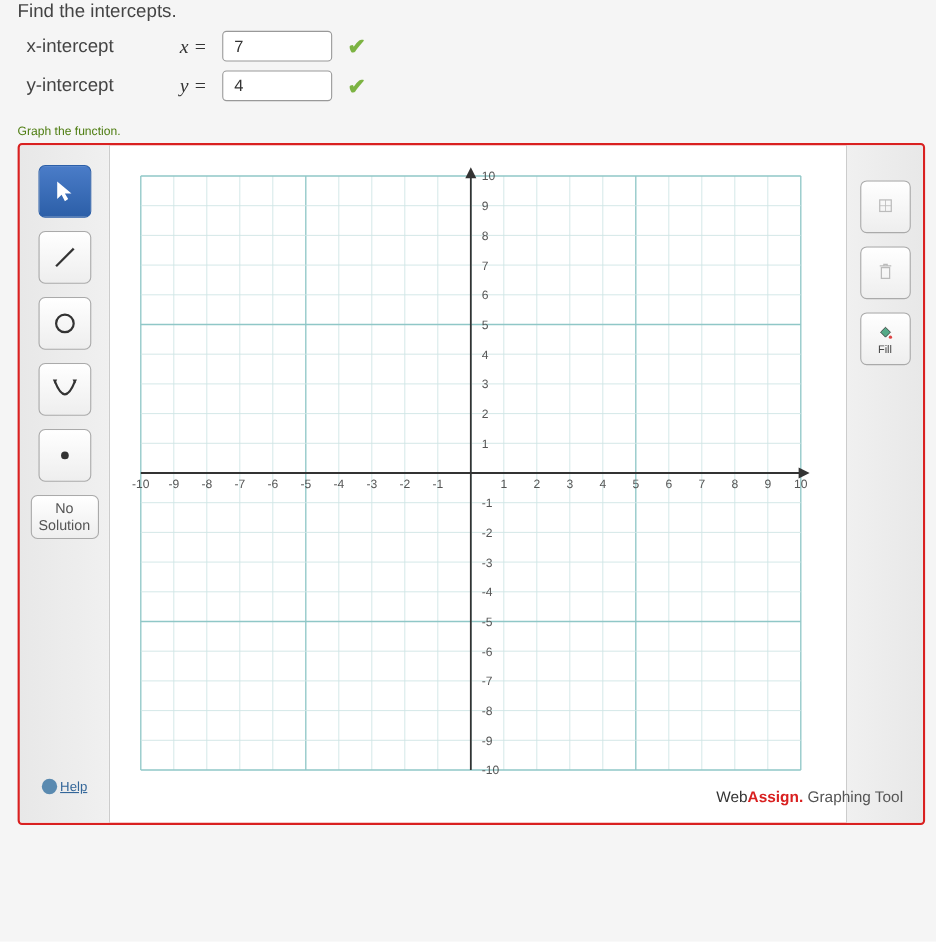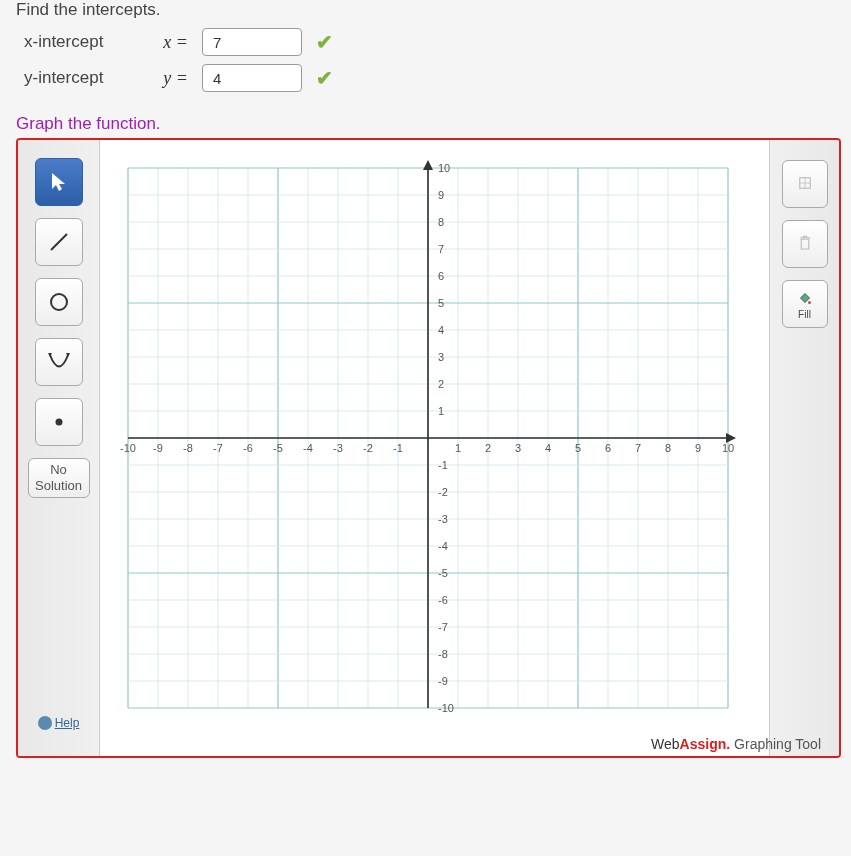--- a/index.html
+++ b/index.html
@@ -7,36 +7,36 @@
 .content { padding: 0 16px; }
 .prompt-text { font-size: 17px; color: #444; margin-bottom: 0; }
 .equation { font-family: 'Times New Roman', serif; font-size: 19px; font-style: italic; margin: 10px 0 14px 70px; }
 .equation .num { color: #b02020; font-style: normal; }
 .intercepts { margin-left: 8px; }
 .intercept-row { display: flex; align-items: center; margin: 8px 0; gap: 14px; }
 .intercept-label { font-size: 17px; color: #444; font-family: Arial, sans-serif; width: 110px; }
 .var-eq { font-family: 'Times New Roman', serif; font-style: italic; font-size: 18px; width: 40px; text-align: right; }
 .value-box { border: 1px solid #999; border-radius: 4px; padding: 4px 10px; width: 100px; height: 28px; font-size: 15px; background: #fff; display: flex; align-items: center; }
 .check { color: #7cb342; font-size: 20px; font-weight: bold; }
-.graph-prompt { font-size: 17px; color: #a21caf; margin: 22px 0 4px 0; }
+.graph-prompt { font-size: 11px; color: #4d7c0f; margin: 22px 0 4px 0; }
 .graph-container { border: 2px solid #d92020; border-radius: 4px; background: #fff; width: 825px; height: 620px; position: relative; display: flex; }
 .toolbar-left { width: 82px; background: linear-gradient(to right, #e8e8e8, #f0f0f0); border-right: 1px solid #ccc; display: flex; flex-direction: column; align-items: center; padding: 18px 0; gap: 12px; border-radius: 2px 0 0 2px; }
 .tool-btn { width: 48px; height: 48px; border: 1px solid #aaa; border-radius: 6px; background: linear-gradient(#fff, #eee); display: flex; align-items: center; justify-content: center; cursor: pointer; }
 .tool-btn.active { background: linear-gradient(#4a7cc8, #2c5fa8); border-color: #2c5fa8; }
 .tool-btn svg { width: 24px; height: 24px; }
 .no-sol-btn { width: 62px; height: 40px; border: 1px solid #aaa; border-radius: 6px; background: linear-gradient(#fff, #eee); font-size: 13px; text-align: center; display: flex; align-items: center; justify-content: center; cursor: pointer; line-height: 1.2; color: #555; }
 .help-link { color: #336699; font-size: 12px; text-decoration: underline; display: flex; gap: 3px; margin-top: auto; margin-bottom: 8px; cursor: pointer; }
 .help-link::before { content: ""; width: 14px; height: 14px; border-radius: 50%; background: #5a8ab0; display: inline-block; }
 .graph-area { flex: 1; position: relative; padding: 8px; }
 .grid-svg { width: 640px; height: 580px; }
-.toolbar-right { width: 70px; background: linear-gradient(to left, #e8e8e8, #f0f0f0); border-left: 1px solid #ccc; display: flex; flex-direction: column; align-items: center; padding: 20px 0; gap: 12px; border-radius: 0 2px 2px 0; }
+.toolbar-right { width: 70px; background: linear-gradient(to left, #e8e8e8, #f0f0f0); border-left: 1px solid #ccc; display: flex; flex-direction: column; align-items: center; padding: 32px 0; gap: 12px; border-radius: 0 2px 2px 0; }
 .right-btn { width: 46px; height: 48px; border: 1px solid #aaa; border-radius: 6px; background: linear-gradient(#fff, #eee); display: flex; flex-direction: column; align-items: center; justify-content: center; cursor: pointer; font-size: 10px; color: #999; gap: 2px; }
 .right-btn.enabled { color: #444; }
 .right-btn svg { width: 18px; height: 18px; }
-.footer-brand { position: absolute; bottom: 4px; right: 18px; font-size: 14px; color: #555; }
+.footer-brand { position: absolute; bottom: 16px; right: 18px; font-size: 14px; color: #555; }
 .footer-brand .wa { color: #333; }
 .footer-brand .wa b { color: #d92020; font-weight: bold; }
 </style>
 </head>
 <body>
 
 <div class="content">
   <div class="prompt-text">Find the intercepts.</div>
 
 

